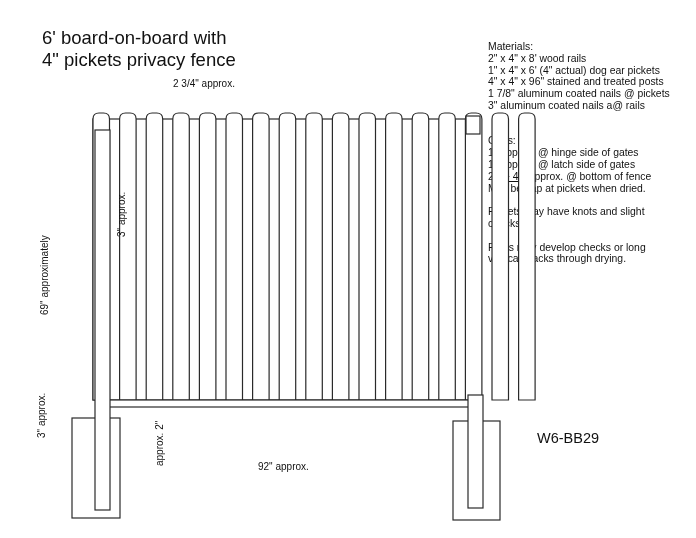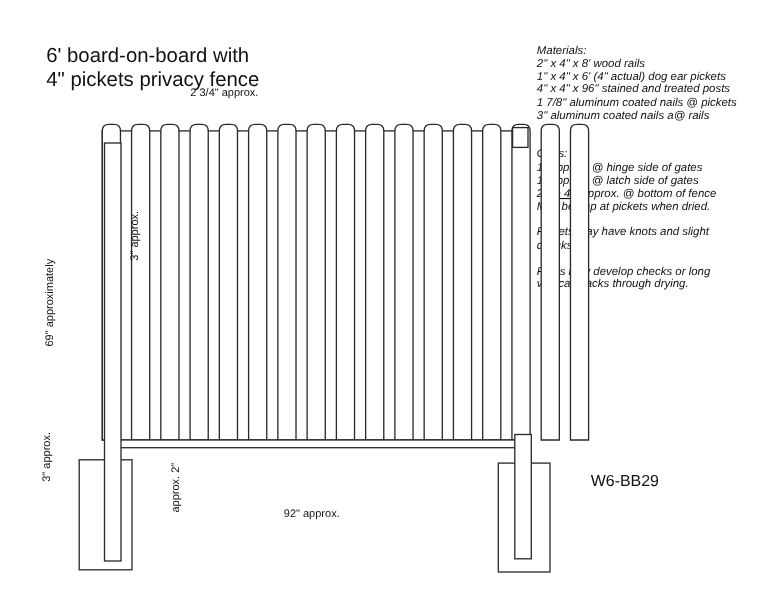--- a/index.html
+++ b/index.html
@@ -1,19 +1,19 @@
 <!DOCTYPE html>
 <html><head>
   <meta charset="utf-8">
   <style>
     html, body { margin: 0; padding: 0; background: #ffffff; }
     body { width: 696px; height: 538px; position: relative; overflow: hidden; font-family: "Liberation Sans", sans-serif; color: #111; }
-    .title { position: absolute; left: 42px; top: 27px; font-size: 18.5px; line-height: 22px; color: #111; margin-top: 12px; }
+    .title { position: absolute; left: 42px; top: 27px; font-size: 18.5px; line-height: 22px; color: #111; }
     .notes { position: absolute; left: 488px; top: 41px; font-size: 10.4px; line-height: 11.8px; color: #111; }
-    .notes div { white-space: nowrap; font-style: italic; }
+    .notes div { white-space: nowrap; }
     .notes .gap { height: 11.8px; }
     .u { text-decoration: underline; }
     .code { position: absolute; left: 537px; top: 430px; font-size: 14.5px; color: #111; text-align: right; }
     svg { position: absolute; left: 0; top: 0; }
     .lbl { font-family: "Liberation Sans", sans-serif; font-size: 10px; fill: #111; }
   </style>
 </head>
 <body>
 
 <div class="title">

